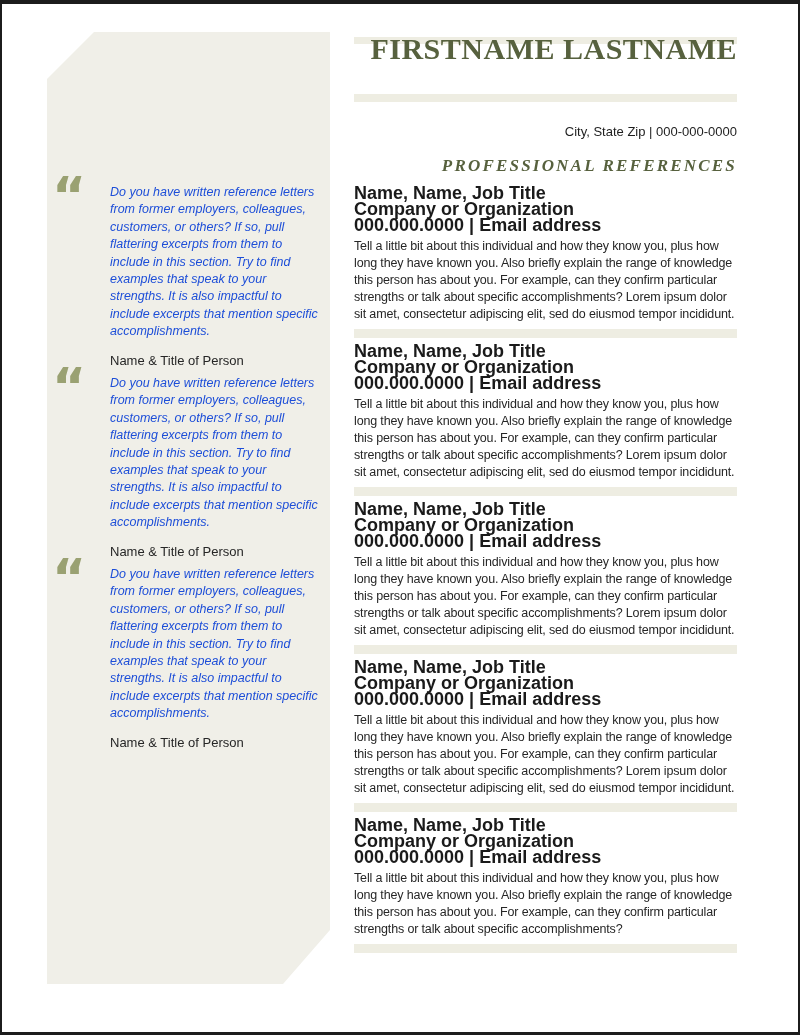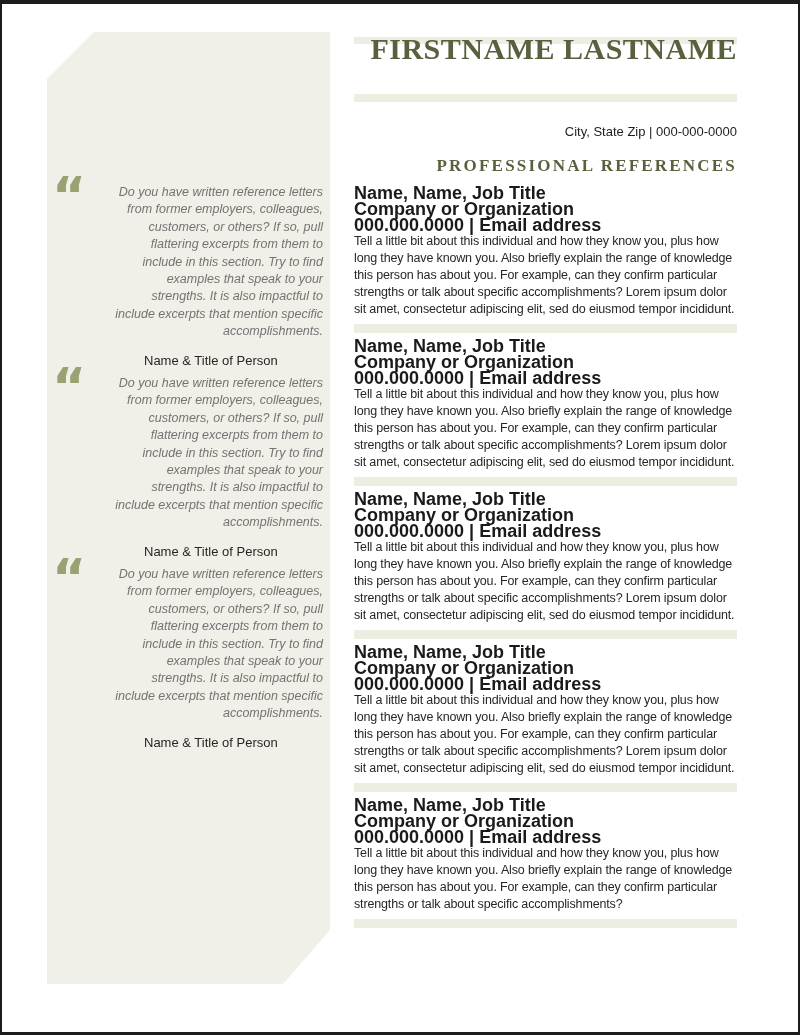--- a/index.html
+++ b/index.html
@@ -33,25 +33,24 @@
     font-family: "DejaVu Sans", sans-serif;
     font-weight: bold;
     font-size: 52px; line-height: 52px;
     color: #9aa172;
     letter-spacing: -2px;
   }
   .quote-text {
     margin-left: 63px; width: 213px;
     font-style: italic;
     font-size: 12.5px; line-height: 17.4px;
-    color: #737373;
-    text-align: right;
+    color: #1d4ed8;
   }
   .quote-attribution {
-    margin-left: 97px; margin-top: 12px;
+    margin-left: 63px; margin-top: 12px;
     font-size: 13px; line-height: 16px;
     color: #262626;
   }
   
   .main { position: absolute; left: 352px; top: 0; width: 383px; }
   .accent-bar { background: #eeede2; width: 100%; }
   .bar-top { position: absolute; top: 33px; height: 7px; }
   .bar-under-name { position: absolute; top: 90px; height: 8px; }
   .person-name {
     position: absolute; top: 28px; width: 100%;
@@ -71,29 +70,31 @@
   }
   .section-title {
     position: absolute; top: 152px; width: 100%;
     text-align: right;
     font-family: "Liberation Serif", serif;
     font-weight: bold;
     font-size: 17px; line-height: 20px;
     color: #57613e;
     letter-spacing: 2.2px;
     white-space: nowrap;
+    font-style: italic;
   }
   .references { position: absolute; top: 181px; width: 100%; }
   .ref-block { margin-bottom: 5px; }
   .ref-line {
     font-weight: bold;
     font-size: 18px; line-height: 16px;
     color: #1a1a1a;
   }
   .ref-body {
+    margin-top: 5px;
     font-size: 12.5px; line-height: 17px;
     letter-spacing: -0.15px;
     color: #262626;
   }
   .ref-divider { height: 9px; margin-top: 6px; background: #eeede2; }
 </style>
 </head>
 <body>
 
 <div class="page">

